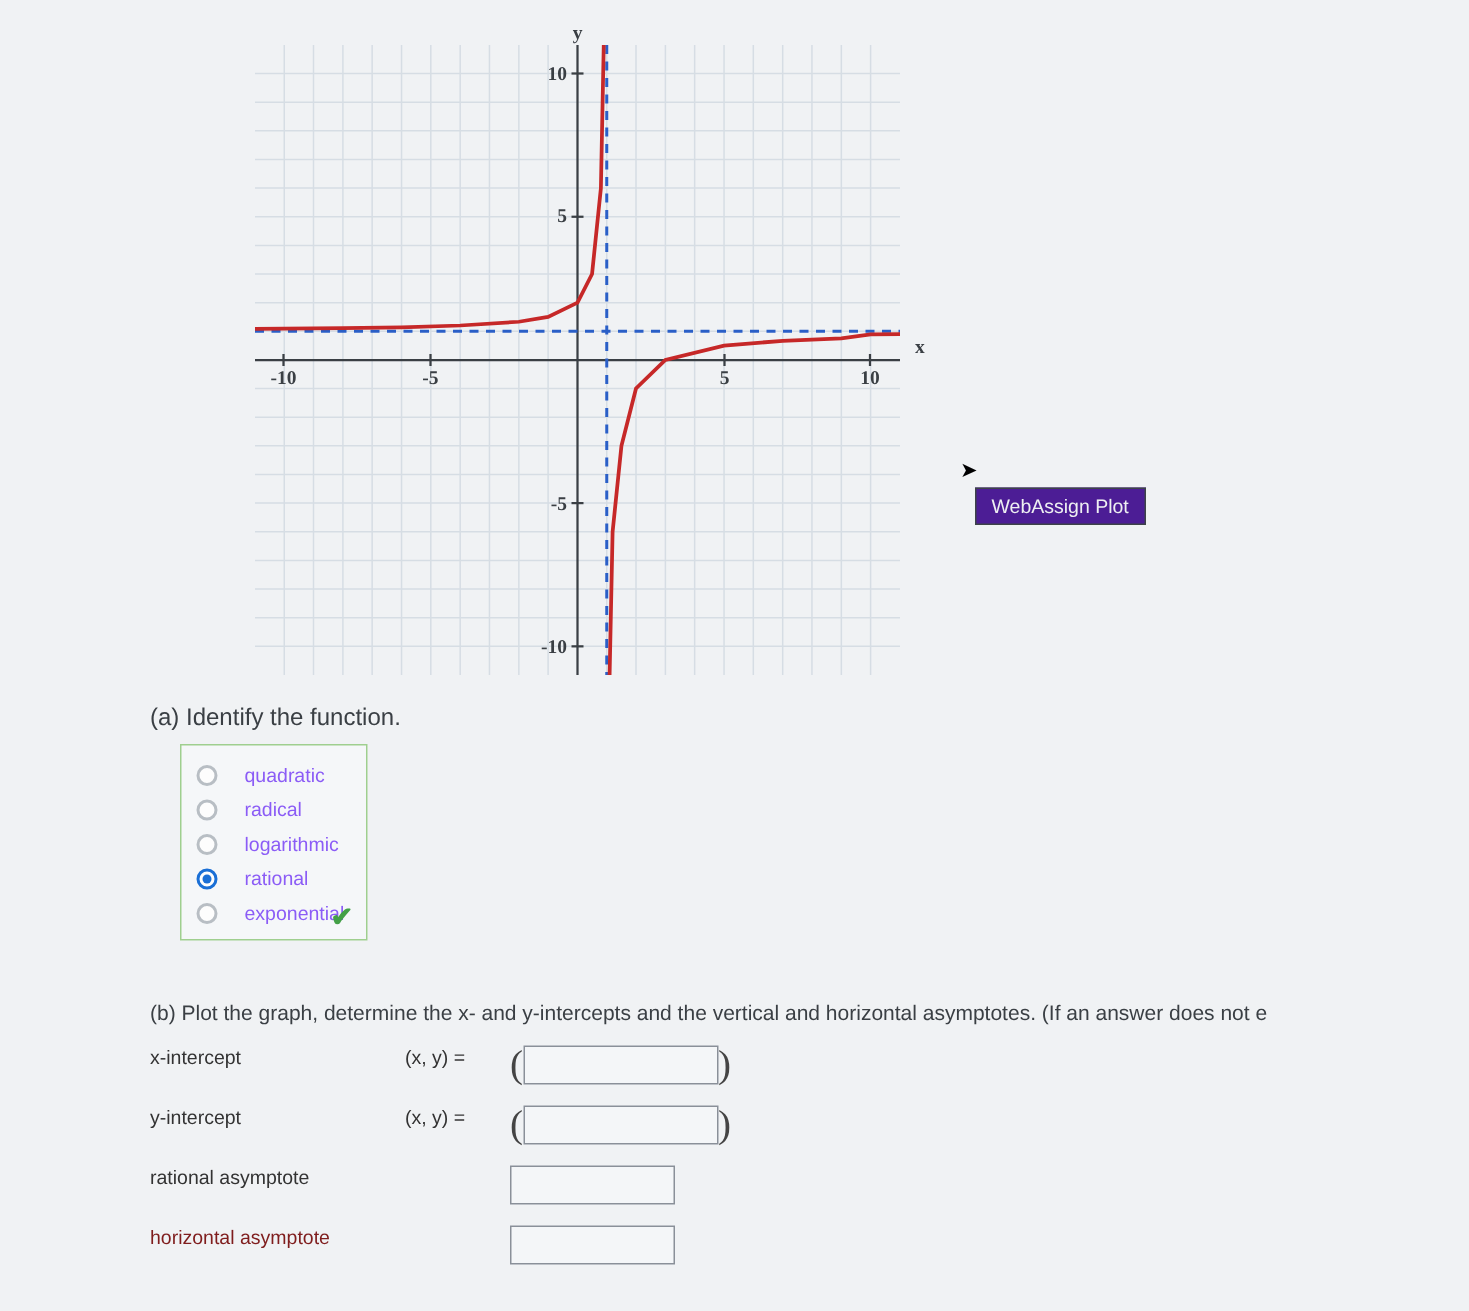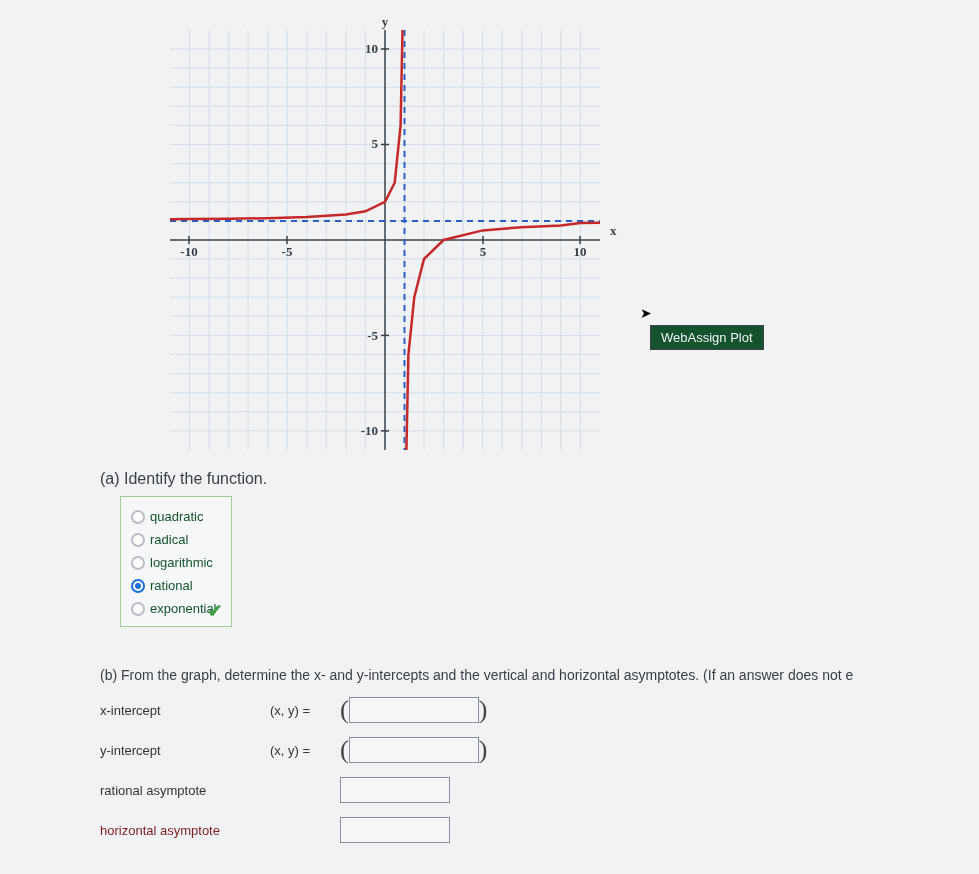--- a/index.html
+++ b/index.html
@@ -24,21 +24,21 @@
     position: absolute;
     top: 285px;
     left: 490px;
     font-size: 14px;
     color: #000;
   }
   .tooltip {
     position: absolute;
     top: 305px;
     left: 500px;
-    background: #14532d;
+    background: #4c1d95;
     color: #eef0f2;
     font-family: Helvetica, Arial, sans-serif;
     font-size: 13px;
     padding: 4px 10px;
     border: 1px solid #3d4348;
   }
   .qlabel {
     font-family: Verdana, Geneva, sans-serif;
     font-size: 16px;
     color: #3a3f44;
@@ -48,25 +48,25 @@
     border: 1px solid #9fcf8f;
     display: inline-block;
     padding: 8px 14px 6px 10px;
     margin-left: 20px;
     background: #f5f7f9;
     position: relative;
   }
   .choice {
     display: flex;
     align-items: center;
-    gap: 5px;
+    gap: 18px;
     padding: 4px 0;
     font-family: Verdana, Geneva, sans-serif;
     font-size: 13px;
-    color: #14532d;
+    color: #8b5cf6;
   }
   .radio {
     width: 14px;
     height: 14px;
     border-radius: 50%;
     border: 2px solid #b8bec4;
     background: #fdfdfd;
     box-sizing: border-box;
     display: inline-flex;
     align-items: center;
@@ -91,21 +91,21 @@
     bottom: 4px;
   }
   .partb {
     margin-top: 40px;
     font-family: Verdana, Geneva, sans-serif;
     font-size: 14px;
     color: #3a3f44;
   }
   .row {
     display: flex;
-    align-items: center;
+    align-items: flex-start;
     margin: 14px 0;
     font-family: Verdana, Geneva, sans-serif;
     font-size: 13px;
   }
   .row .lbl {
     width: 170px;
   }
   .row .prefix {
     width: 70px;
     display: flex;
@@ -240,21 +240,21 @@
     <span class="radio selected"></span>
     <span>rational</span>
   </div>
   <div class="choice">
     <span class="radio"></span>
     <span>exponential</span>
   </div>
   <span class="check">✔</span>
 </div>
 
-<div class="partb">(b) From the graph, determine the x- and y-intercepts and the vertical and horizontal asymptotes. (If an answer does not e</div>
+<div class="partb">(b) Plot the graph, determine the x- and y-intercepts and the vertical and horizontal asymptotes. (If an answer does not e</div>
 
 <div class="row">
   <span class="lbl">x-intercept</span>
   <span class="prefix">(x, y) =</span>
   <span class="paren">(</span>
   <span class="inputbox"></span>
   <span class="paren">)</span>
 </div>
 
 <div class="row">

